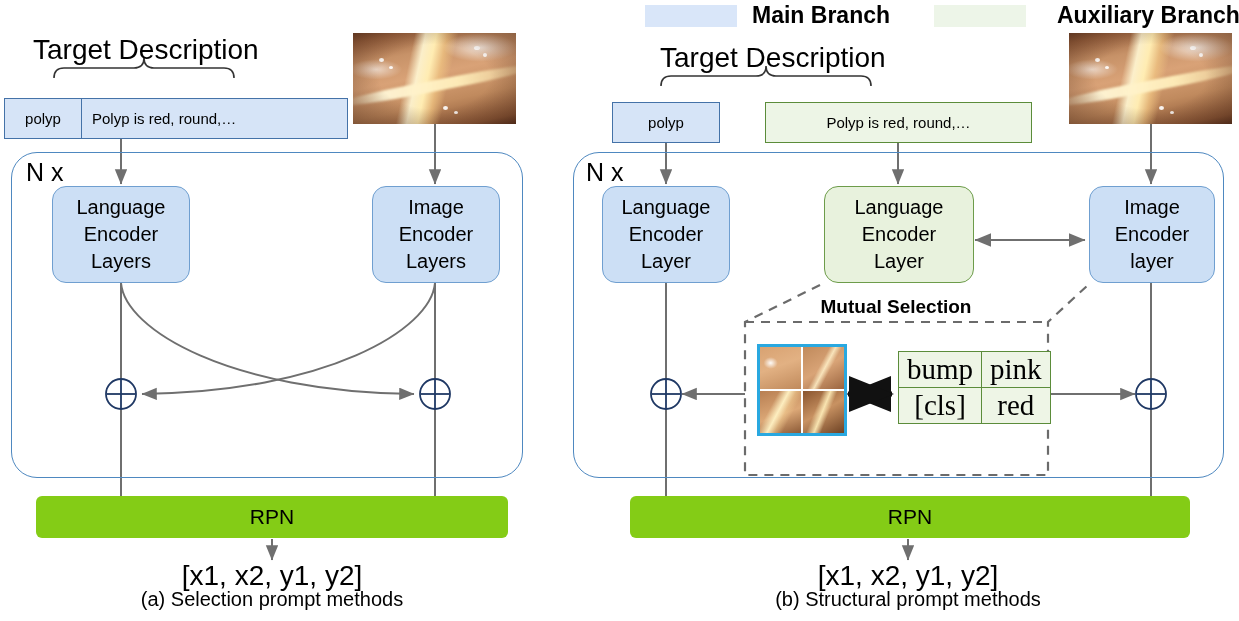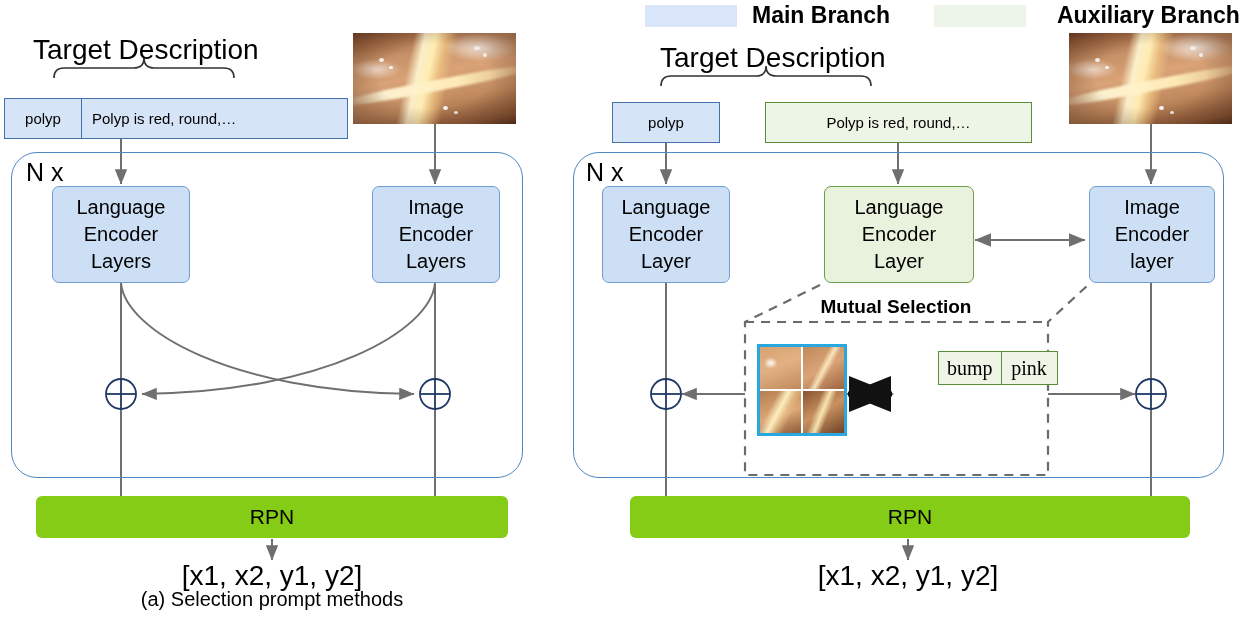--- a/index.html
+++ b/index.html
@@ -45,43 +45,42 @@
   .tokenbox {
     position:absolute; display:flex; align-items:center; justify-content:center;
     font-size:15px; white-space:nowrap;
   }
   .blue-fill { background:#d6e4f7; }
   .blue-bd   { border:1.5px solid #4472a8; }
   .green-fill{ background:#edf5e6; }
   .green-bd  { border:1.5px solid #5b8c3a; }
 
   .encbox {
-    position:absolute; border-radius:7px;
+    position:absolute; border-radius:14px;
     display:flex; flex-direction:column; align-items:center; justify-content:center;
     font-size:20px; line-height:27px; text-align:center;
   }
   .encbox.blue { background:#ccdff5; border:1.3px solid #6f9fd0; }
   .encbox.green{ background:#e8f2dd; border:1.3px solid #6d9c4a; }
 
   .outer {
     position:absolute; border:1.3px solid #4e88c0; border-radius:26px;
     background:transparent;
   }
   .rpn {
     position:absolute; background:#84cc16; border-radius:6px;
     display:flex; align-items:center; justify-content:center;
     font-size:21px;
   }
 
   
   .attrtable {
     position:absolute; border-collapse:collapse;
-    font-family:"Liberation Serif", serif; font-size:20px;
+    font-family:"Liberation Serif", serif; font-size:29px;
     background:#701a75;
-    margin-left:40px;
   }
   .attrtable td {
     border:1.4px solid #5b8c3a; padding:1px 8px; text-align:center;
     height:33px; min-width:56px; background:#eef5e6;
   }
 
   
   .endo {
     position:absolute; overflow:hidden;
     background:
@@ -300,21 +299,26 @@
           linear-gradient(112deg, rgba(255,255,255,0) 34%, rgba(255,238,186,.9) 48%, rgba(255,255,255,0) 60%),
           linear-gradient(150deg,#8a552f 0%, #c89262 48%, #6e4224 100%);"></div>
   </div>
 
   <table class="attrtable" style="left:898px; top:351px;">
     <tbody>
       <tr>
         <td>bump</td>
         <td>pink</td>
       </tr>
+      <tr>
+        <td>[cls]</td>
+        <td>red</td>
+      </tr>
     </tbody>
   </table>
 
 
   <div class="rpn" style="left:630px; top:496px; width:560px; height:42px;">RPN</div>
 
   <div class="cap" style="left:808px; top:560px; width:200px;">[x1, x2, y1, y2]</div>
+  <div class="subcap" style="left:658px; top:588px; width:500px;">(b) Structural prompt methods</div>
 
 </div>
 
 </body></html>

